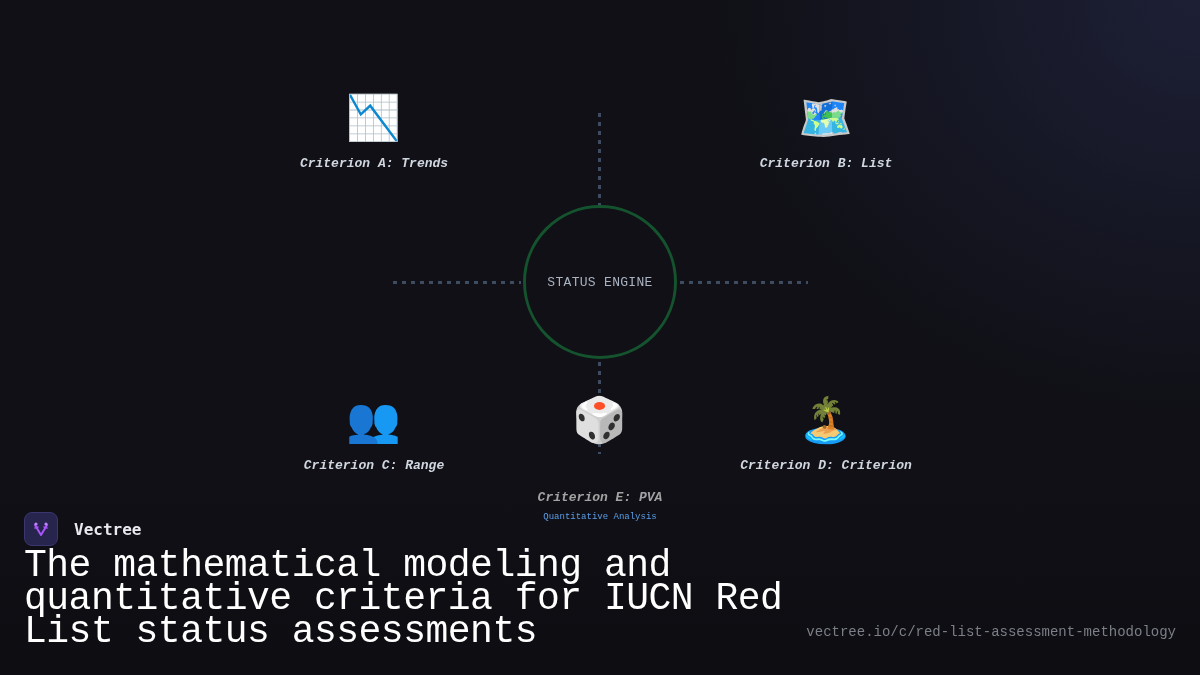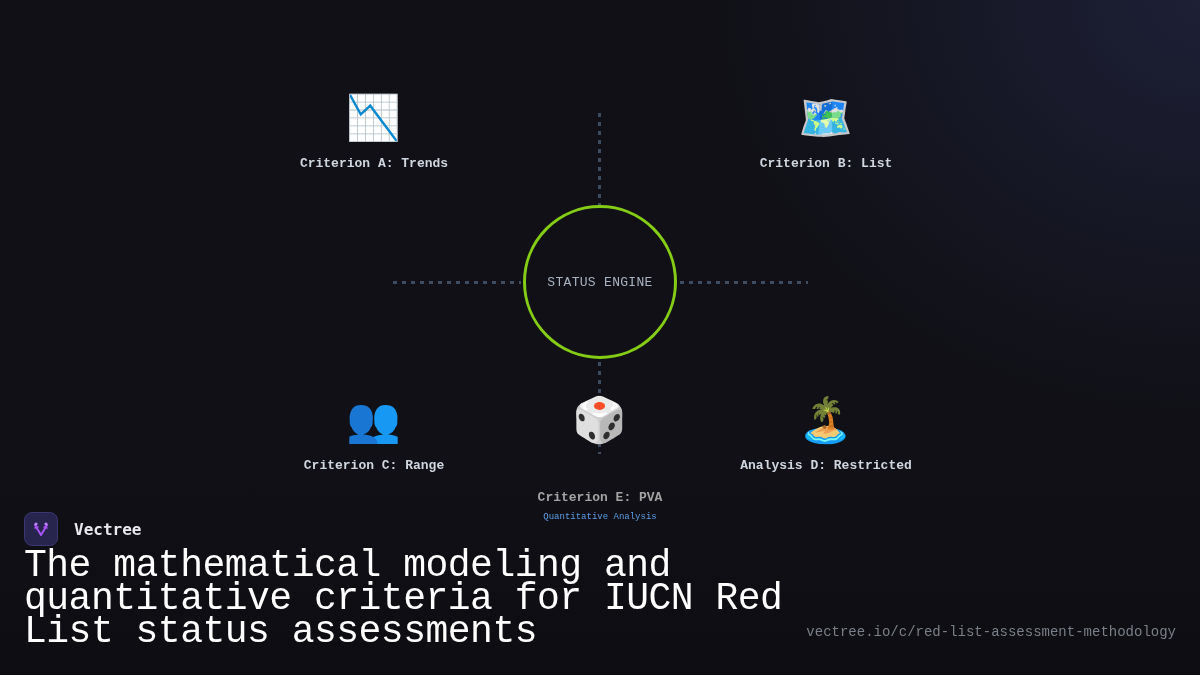--- a/index.html
+++ b/index.html
@@ -18,34 +18,34 @@
   .dash-v {
     position:absolute; width:3px;
     background:repeating-linear-gradient(180deg,#3d4c60 0 4px, transparent 4px 9px);
   }
   .dash-h {
     position:absolute; height:3px;
     background:repeating-linear-gradient(90deg,#3d4c60 0 4px, transparent 4px 9px);
   }
   .engine {
     position:absolute; left:523px; top:205px; width:148px; height:148px;
-    border:3px solid #84cc16; border-radius:50%;
+    border:3px solid #14532d; border-radius:50%;
     display:flex; align-items:center; justify-content:center;
     background:#101016;
   }
   .engine-label { color:#a9b3c1; font-size:13px; letter-spacing:0.3px; }
   .node {
     position:absolute; width:240px; margin-left:-120px;
     display:flex; flex-direction:column; align-items:center;
   }
   .node-icon {
     font-family:"DejaVu Sans",sans-serif; font-size:44px; line-height:52px; height:52px;
   }
   .node-label {
-    margin-top:12px; font-size:13px; font-weight:bold; color:#d0d6df; white-space:nowrap;
+    margin-top:12px; font-size:13px; font-weight:bold; color:#d0d6df; white-space:nowrap;font-style:italic;
   }
   .node-label.accent { color:#a3a3a3;margin-top:44px; }
   .node-sub { margin-top:7px; font-size:9px; color:#5b9ee6;text-align:right; }
   .brand { position:absolute; left:24px; top:512px; display:flex; align-items:center;gap:8px; }
   .brand-logo {
     width:32px; height:32px; border-radius:8px; background:#27244d;
     border:1px solid #3a3670; display:flex; align-items:center; justify-content:center;
   }
   .brand-name { margin-left:8px; font-size:16px; font-weight:bold; color:#e8e8ee; font-family:"DejaVu Sans Mono",monospace; }
   .title {
@@ -81,21 +81,21 @@
   <span class="node-icon">👥</span>
   <span class="node-label">Criterion C: Range</span>
 </div>
 <div class="node" style="left:600px; top:394px;">
   <span class="node-icon">🎲</span>
   <span class="node-label accent">Criterion E: PVA</span>
   <span class="node-sub">Quantitative Analysis</span>
 </div>
 <div class="node" style="left:826px; top:394px;">
   <span class="node-icon">🏝️</span>
-  <span class="node-label">Analysis D: Restricted</span>
+  <span class="node-label">Criterion D: Criterion</span>
 </div>
 
 <div class="brand">
   <div class="brand-logo">
     <svg width="20" height="20" viewBox="0 0 20 20">
       <path d="M4 6 L10 16 L16 6" stroke="#a855f7" stroke-width="2" fill="none" stroke-linecap="round" stroke-linejoin="round"></path>
       <circle cx="5" cy="5" r="1.6" fill="#c084fc"></circle>
       <circle cx="15" cy="5" r="1.6" fill="#c084fc"></circle>
       <path d="M4 9 L7 8 M16 9 L13 8" stroke="#a855f7" stroke-width="1.5" stroke-linecap="round"></path>
     </svg>

